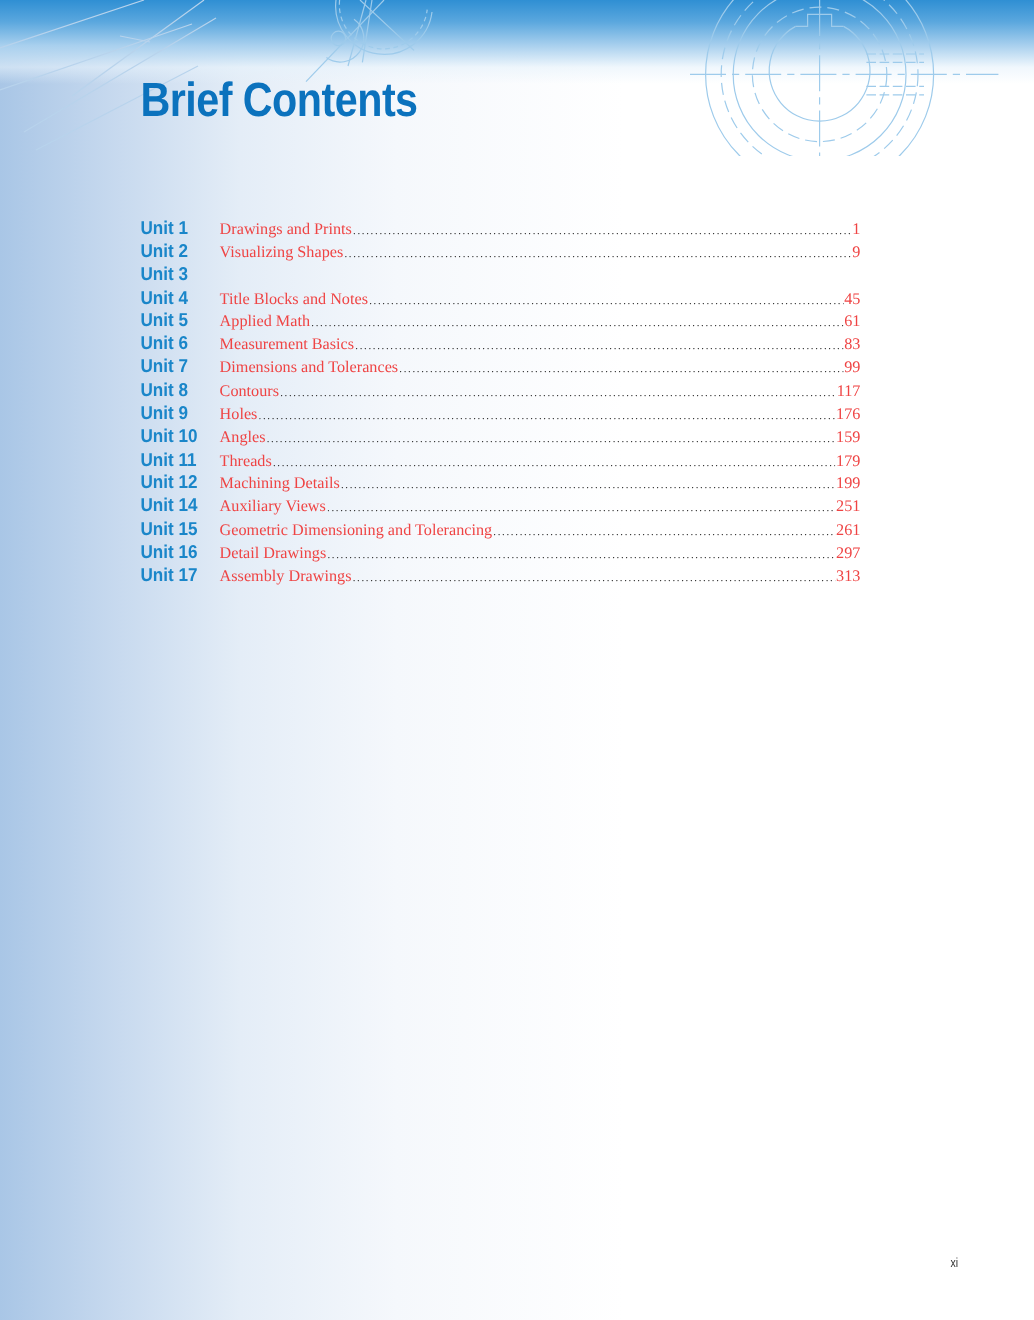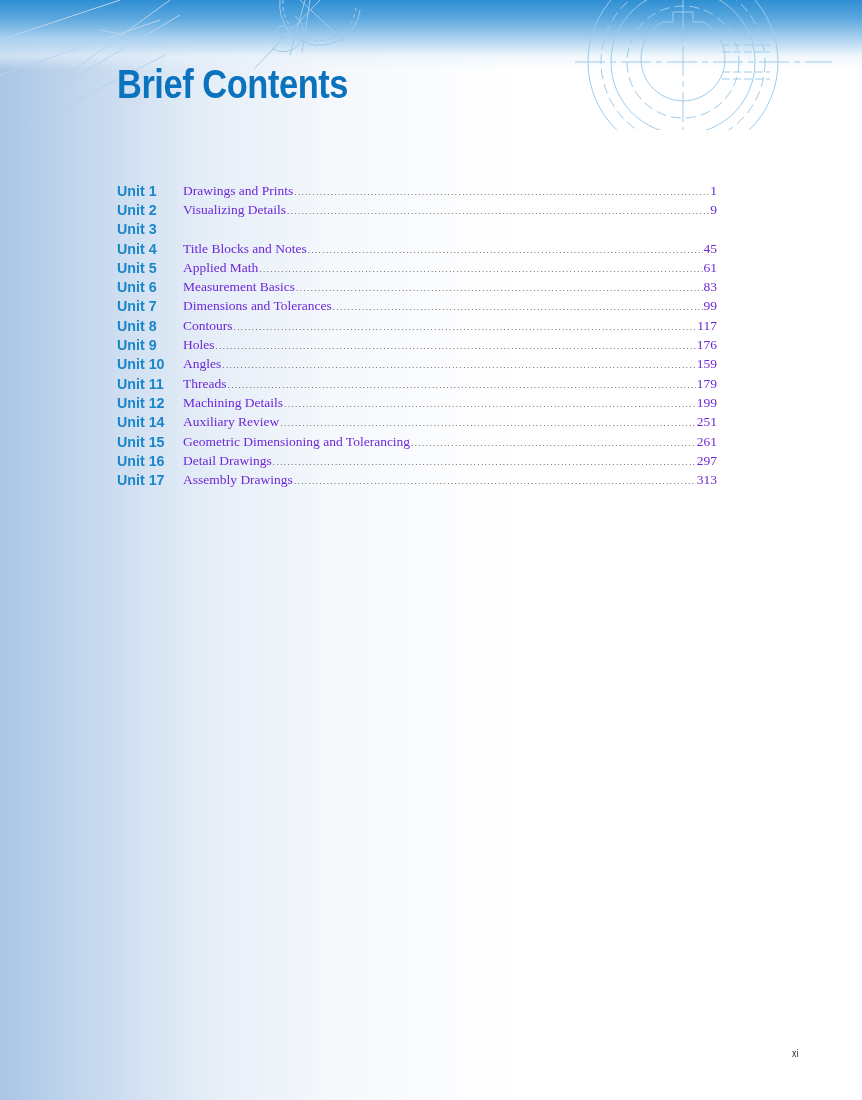--- a/index.html
+++ b/index.html
@@ -21,21 +21,21 @@
     .toc { position: absolute; left: 117px; top: 181px; width: 600px; }
     .toc-row { display: flex; align-items: center; height: 19.3px; }
     .unit {
       width: 66px; flex: none;
       font-family: "Liberation Sans", sans-serif; font-weight: bold;
       font-size: 15.5px; color: #1a86c9;
       transform: scaleX(0.92); transform-origin: left center;
     }
     .chapter {
       flex: 1; display: flex; align-items: baseline; overflow: hidden;
-      font-family: "Liberation Serif", serif; font-size: 13.5px; color: #6d28d9;
+      font-family: "Liberation Serif", serif; font-size: 13.5px; color: #ef4444;
     }
     .chapter-title { white-space: nowrap; flex: none; }
     .leader {
       flex: 1; overflow: hidden; white-space: nowrap; color: #333;
       font-size: 9px; letter-spacing: 1.4px; margin: 0 1px;
     }
     .leader::before { content: "........................................................................................................................................................................................................................................."; }
     .page { flex: none; white-space: nowrap; }
     .folio {
       position: absolute; left: 792px; top: 1047px;
@@ -93,21 +93,21 @@
       <span class="unit">Unit 1</span>
       <span class="chapter">
         <span class="chapter-title">Drawings and Prints</span>
         <span class="leader"></span>
         <span class="page">1</span>
       </span>
     </div>
   <div class="toc-row">
       <span class="unit">Unit 2</span>
       <span class="chapter">
-        <span class="chapter-title">Visualizing Details</span>
+        <span class="chapter-title">Visualizing Shapes</span>
         <span class="leader"></span>
         <span class="page">9</span>
       </span>
     </div>
   <div class="toc-row">
       <span class="unit">Unit 3</span>
     </div>
   <div class="toc-row">
       <span class="unit">Unit 4</span>
       <span class="chapter">
@@ -176,21 +176,21 @@
       <span class="unit">Unit 12</span>
       <span class="chapter">
         <span class="chapter-title">Machining Details</span>
         <span class="leader"></span>
         <span class="page">199</span>
       </span>
     </div>
   <div class="toc-row">
       <span class="unit">Unit 14</span>
       <span class="chapter">
-        <span class="chapter-title">Auxiliary Review</span>
+        <span class="chapter-title">Auxiliary Views</span>
         <span class="leader"></span>
         <span class="page">251</span>
       </span>
     </div>
   <div class="toc-row">
       <span class="unit">Unit 15</span>
       <span class="chapter">
         <span class="chapter-title">Geometric Dimensioning and Tolerancing</span>
         <span class="leader"></span>
         <span class="page">261</span>

